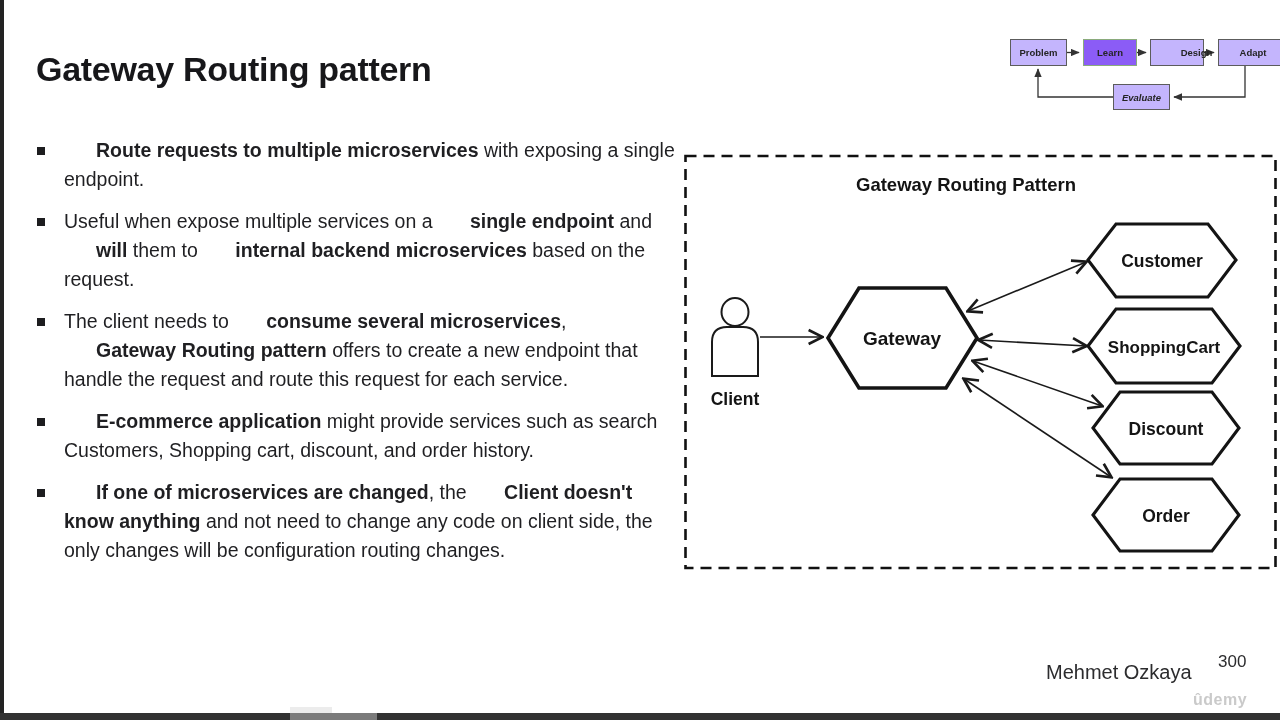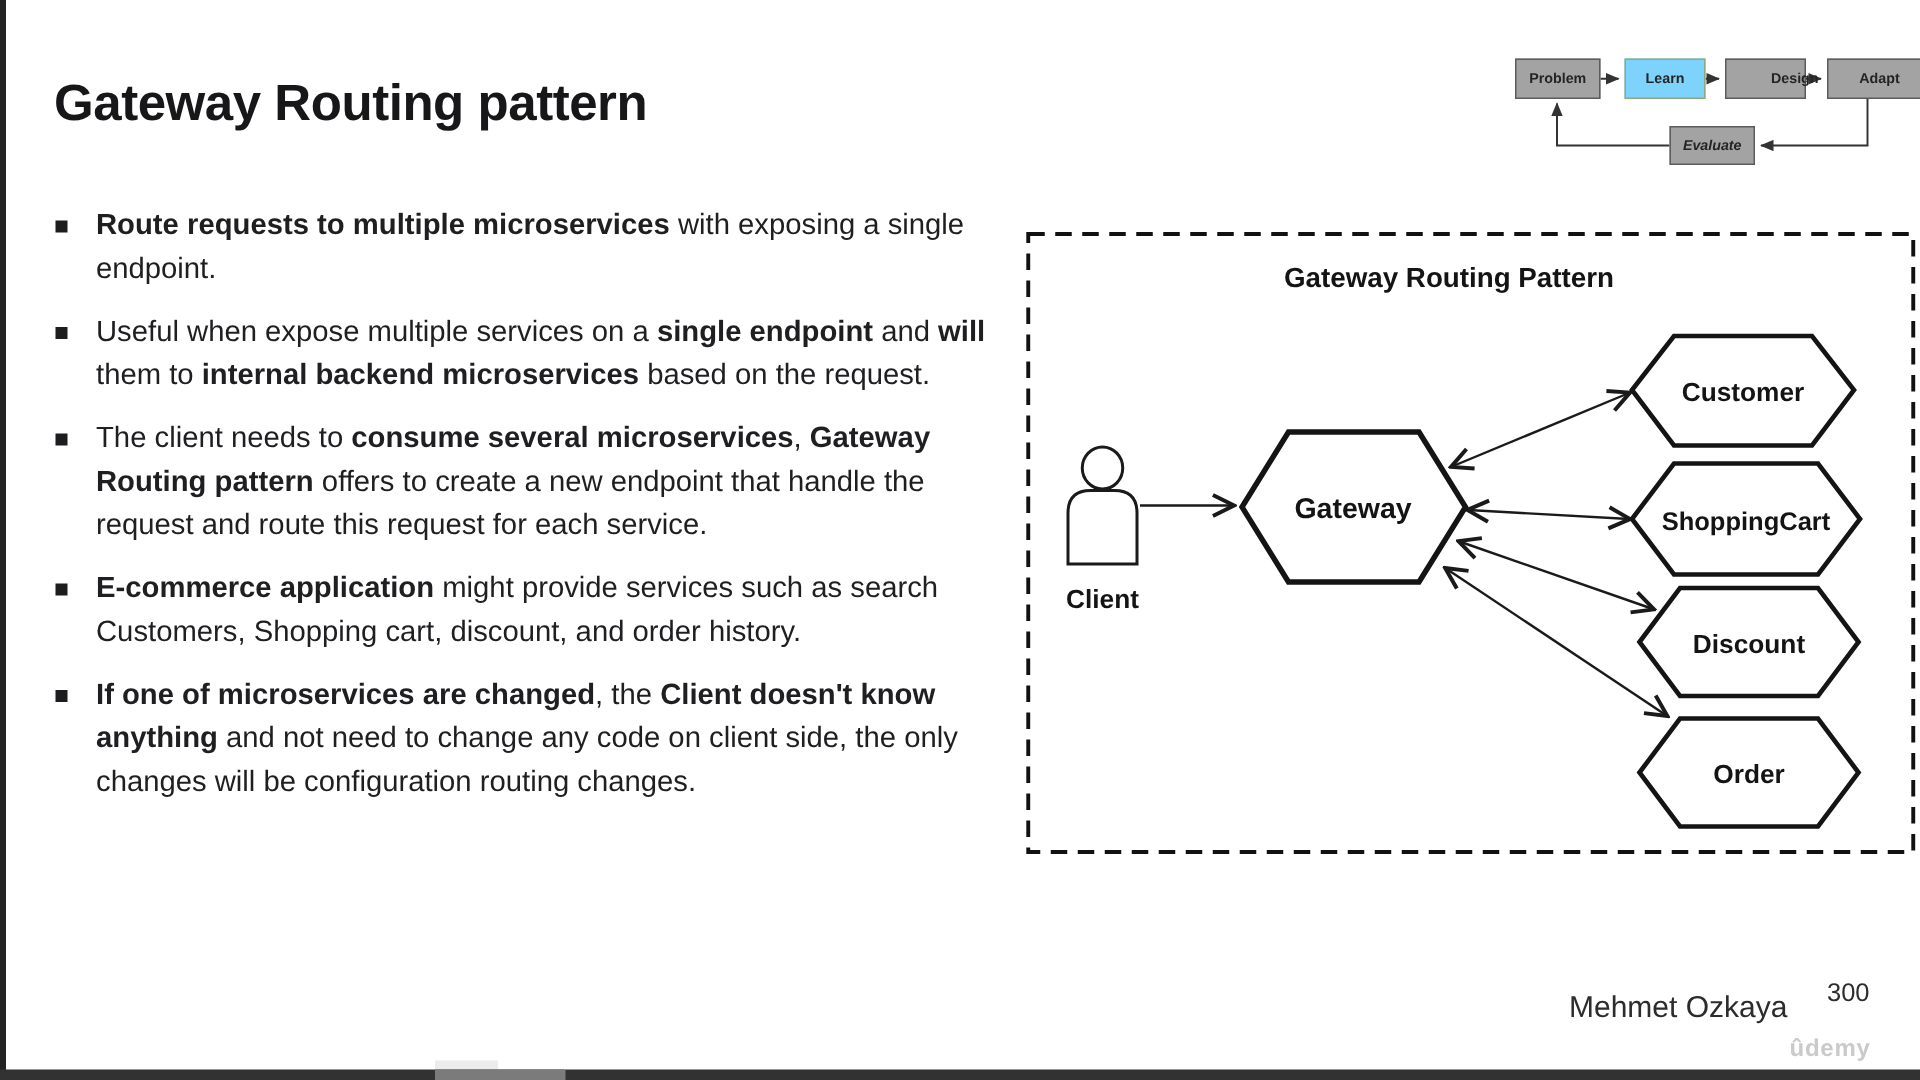--- a/index.html
+++ b/index.html
@@ -12,28 +12,28 @@
 
   .slide-title {
     position:absolute; left:36px; top:50px; font-size:34px; font-weight:bold;
     color:#17171a; letter-spacing:-0.3px;
   }
 
   
   .bullets { position:absolute; left:36px; top:136px; width:652px; list-style:none; }
   .bullet { display:flex; margin-bottom:13px; font-size:19.5px; line-height:29px; color:#1f1f22; }
   .bullet .marker { flex:none; width:8px; height:8px; background:#1d1d1f; margin:11px 19px 0 1px; }
-  .bullet b { font-weight:bold; }
+  .bullet b { font-weight:bold;margin-left:32px; }
   .btext { display:block; width:620px; }
 
   
   .cycle { position:absolute; left:1005px; top:36px; width:272px; height:78px; }
   .cycle svg { position:absolute; left:0; top:0; }
   .cycle .box {
-    position:absolute; height:27px; border:1.4px solid #5c5c5c; background:#a3a3a3;
+    position:absolute; height:27px; border:1.4px solid #5c5c5c; background:#c4b5fd;
     display:flex; align-items:center; justify-content:center;
     font-size:9.5px; font-weight:bold; color:#242424;
   }
   .cycle .b-problem  { left:5px;   top:3px;  width:57px; }
   .cycle .b-learn    { left:78px;  top:3px;  width:54px; }
   .cycle .b-design   { left:145px; top:3px;  width:54px;padding-left:39px; }
   .cycle .b-adapt    { left:213px; top:3px;  width:70px; }
   .cycle .b-evaluate { left:108px; top:48px; width:57px; height:26px;font-style:italic; }
 
   
@@ -67,21 +67,21 @@
     </defs>
     <g stroke="#333" stroke-width="1.3" fill="none">
       <line x1="62" y1="16.5" x2="74" y2="16.5" marker-end="url(#tri)"></line>
       <line x1="132" y1="16.5" x2="141" y2="16.5" marker-end="url(#tri)"></line>
       <line x1="199" y1="16.5" x2="209" y2="16.5" marker-end="url(#tri)"></line>
       <polyline points="240,30 240,61 169,61" marker-end="url(#tri)"></polyline>
       <polyline points="108,61 33,61 33,33" marker-end="url(#tri)"></polyline>
     </g>
   </svg>
   <div class="box b-problem">Problem</div>
-  <div class="box b-learn" style="background: #7dd3fc; border-color: rgb(138, 171, 124);">Learn</div>
+  <div class="box b-learn" style="background: #8b5cf6; border-color: rgb(138, 171, 124);">Learn</div>
   <div class="box b-design">Design</div>
   <div class="box b-adapt">Adapt</div>
   <div class="box b-evaluate">Evaluate</div>
 </div>
 
 <ul class="bullets">
     <li class="bullet">
       <span class="marker"></span>
       <span class="btext"><b>Route requests to multiple microservices</b><span> with exposing a single endpoint.</span></span>
     </li>

